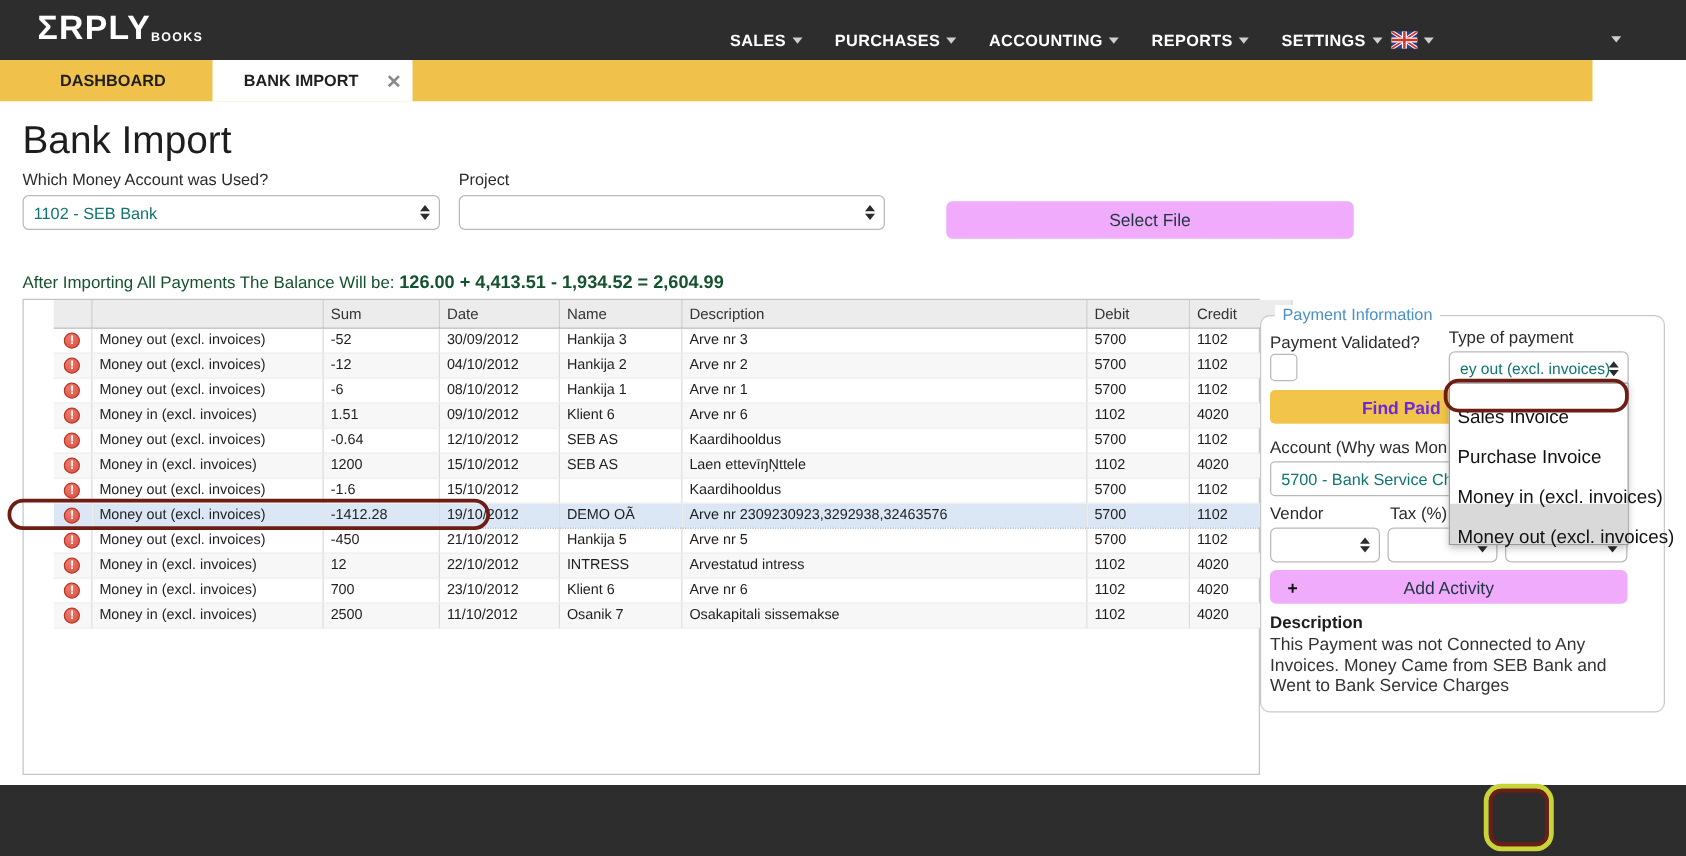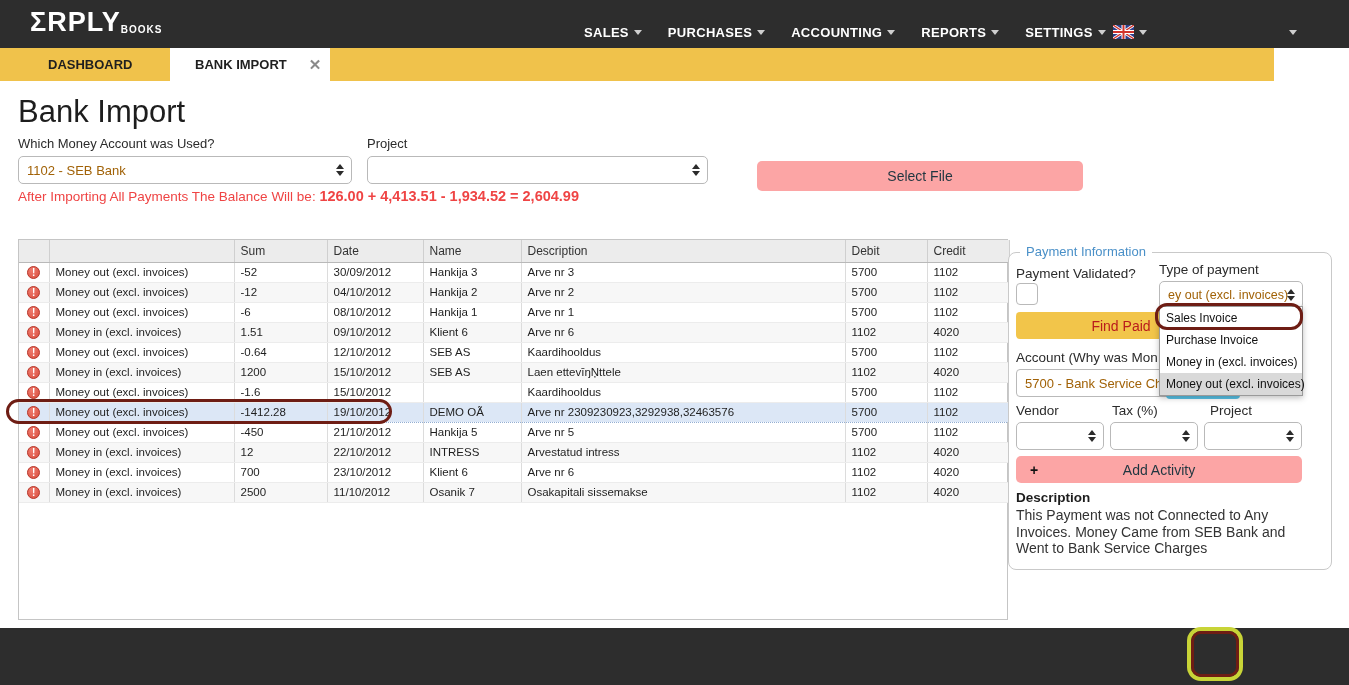--- a/index.html
+++ b/index.html
@@ -20,48 +20,48 @@
   
   .tabbar { position:absolute; left:0; top:48px; width:1274px; height:33px; background:#f0c24b; }
   .tab { position:absolute; top:0; height:33px; display:flex; align-items:center; font-size:13px; font-weight:bold; color:#1f1f1f; cursor:pointer; }
   .tab-dashboard { left:48px; }
   .tab-bankimport { left:170px; width:160px; background:#fff; padding-left:25px; }
   .tab-close { margin-left:22px; color:#8a8a8a; font-size:15px; font-weight:bold; cursor:pointer; }
 
   
   .page-title { position:absolute; left:18px; top:94px; font-size:31px; color:#1d1d1d; font-weight:500; }
   .field-label { position:absolute; font-size:13px; color:#2b2b2b; }
-  .sel { position:absolute; height:28px; background:#fff; border:1px solid #b9b9b9; border-radius:5px; font-size:13px; color:#a16207; display:flex; align-items:center; padding:0 26px 0 8px; cursor:pointer; white-space:nowrap; overflow:hidden; }
+  .sel { position:absolute; height:28px; background:#fff; border:1px solid #b9b9b9; border-radius:5px; font-size:13px; color:#0f766e; display:flex; align-items:center; padding:0 26px 0 8px; cursor:pointer; white-space:nowrap; overflow:hidden; }
   .spinner { position:absolute; right:7px; top:50%; transform:translateY(-50%); display:flex; flex-direction:column; gap:2px; }
   .spinner i { width:0; height:0; border-left:4px solid transparent; border-right:4px solid transparent; display:block; }
   .spinner .up { border-bottom:5px solid #2b2b2b; }
   .spinner .dn { border-top:5px solid #2b2b2b; }
-  .btn-cyan { position:absolute; background:#fca5a5; border:none; border-radius:5px; font-size:14px; color:#1f3640; display:flex; align-items:center; justify-content:center; cursor:pointer; font-family:inherit; }
-  .balance-line { position:absolute; left:18px; top:188px; font-size:13.5px; color:#ef4444; }
+  .btn-cyan { position:absolute; background:#f0abfc; border:none; border-radius:5px; font-size:14px; color:#1f3640; display:flex; align-items:center; justify-content:center; cursor:pointer; font-family:inherit; }
+  .balance-line { position:absolute; left:18px; top:218px; font-size:13.5px; color:#14532d; }
   .balance-line b { font-size:14.5px; }
 
   
-  .table-wrap { position:absolute; left:18px; top:239px; width:990px; height:381px; border:1px solid #c5c5c5; background:#fff; }
+  .table-wrap { position:absolute; left:18px; top:239px; width:990px; height:381px; border:1px solid #c5c5c5; background:#fff;padding-left:24px; }
   table.grid { border-collapse:collapse; width:990px; table-layout:fixed; font-size:11.5px; color:#1e1e1e; }
   table.grid th { background:#ececec; border-right:1px solid #cfcfcf; border-bottom:1px solid #b9b9b9; font-weight:normal; text-align:left; padding:3px 6px; height:22px; font-size:12px; color:#333; }
   table.grid td { border-right:1px solid #dcdcdc; border-bottom:1px solid #ececec; padding:2px 6px; height:20px; white-space:nowrap; overflow:hidden; }
   table.grid tr.odd td { background:#f7f7f7; }
   table.grid tr.hl td { background:#dce7f6; border-top:1px dotted #93aed2; border-bottom:1px dotted #93aed2; }
   .alert-icon { width:13px; height:13px; border-radius:50%; background:radial-gradient(circle at 35% 30%, #ef7a6d, #d94f3f); border:1px solid #b8382c; color:#fff; font-size:10px; font-weight:bold; line-height:12px; text-align:center; margin:0 auto; }
 
   
   .fieldset { position:absolute; left:1008px; top:252px; width:324px; height:318px; border:1px solid #c9c9c9; border-radius:8px; background:#fff; }
   .legend { position:absolute; left:1020px; top:244px; background:#fff; padding:0 6px; font-size:13px; color:#4a90c8; }
   .pp-label { position:absolute; font-size:13.5px; color:#2b2b2b; }
   .checkbox { position:absolute; left:1016px; top:283px; width:22px; height:22px; border:1px solid #b9b9b9; border-radius:4px; background:#fff; cursor:pointer; }
-  .btn-yellow { position:absolute; background:#f2c54a; border:none; border-radius:4px; font-size:14px; color:#b91c1c; display:flex; align-items:center; justify-content:center; cursor:pointer; font-family:inherit; }
+  .btn-yellow { position:absolute; background:#f2c54a; border:none; border-radius:4px; font-size:14px; color:#6d28d9; display:flex; align-items:center; justify-content:center; cursor:pointer; font-family:inherit;font-weight:bold; }
 
   
   .dd { position:absolute; left:1159px; top:306px; width:144px; background:#fff; border:1px solid #9a9a9a; box-shadow:0 2px 6px rgba(0,0,0,.25); z-index:30; }
-  .dd-opt { height:22px; line-height:22px; font-size:12px; color:#111; padding:0 6px; white-space:nowrap; cursor:pointer; }
+  .dd-opt { height:22px; line-height:22px; font-size:15px; color:#111; padding:16px 6px; white-space:nowrap; cursor:pointer; }
   .dd-opt.selected { background:#d9d9d9; }
   .hidden-cyan { position:absolute; left:1166px; top:371px; width:74px; height:28px; background:#58c2e6; border-radius:4px; z-index:5; }
 
   
   .ann { position:absolute; border:3px solid #6e1d14; border-radius:14px; pointer-events:none; z-index:40; }
   .ann-save { border-radius:10px; box-shadow:0 0 0 4px #c8d437; }
 
   .desc-head { position:absolute; left:1016px; top:490px; font-size:13.5px; font-weight:bold; color:#1d1d1d; }
   .desc-text { position:absolute; left:1016px; top:507px; width:292px; font-size:14px; color:#333; line-height:16.5px; }
 

